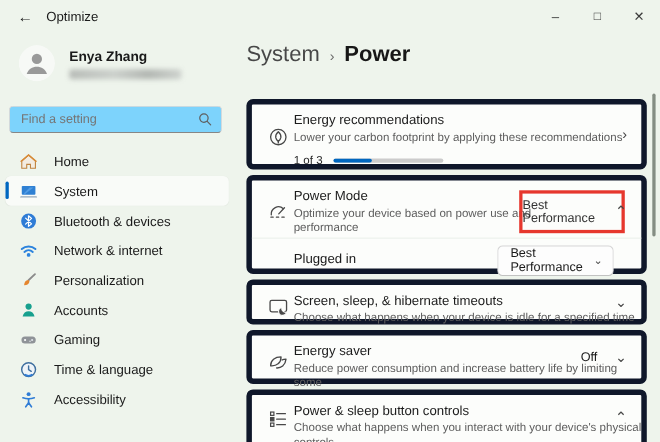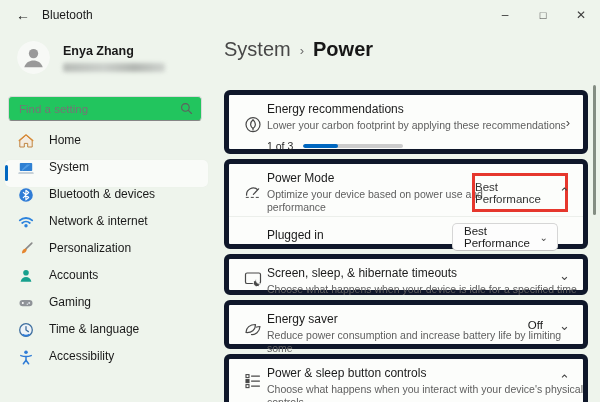--- a/index.html
+++ b/index.html
@@ -24,29 +24,29 @@
   .account { position:absolute; top:41px; left:17px; display:flex; align-items:center; }
   .avatar { width:33px; height:33px; border-radius:50%; overflow:hidden; flex:0 0 auto; }
   .acct-text { margin-left:13px; }
   .acct-name { font-size:12.5px; font-weight:bold; }
   .acct-email-blur { margin-top:5px; width:102px; height:9px; border-radius:2px;
     background:linear-gradient(90deg,#aeb2ae,#c6cac6 40%,#a8aca8 70%,#c9cdc9);
     filter:blur(2.2px); opacity:.85; }
 
   
   .search-box { position:absolute; top:96px; left:8px; width:194px; height:25px;
-    background:#22c55e; border:1px solid #d9d9d9; border-bottom-color:#868686;
+    background:#7dd3fc; border:1px solid #d9d9d9; border-bottom-color:#868686;
     border-radius:4px; display:flex; align-items:center; padding:0 8px; }
   .search-box input { flex:1; border:none; outline:none; background:transparent;
     font-family:inherit; font-size:11.5px; color:#5a5a5a; }
   .search-icon { width:13px; height:13px; flex:0 0 auto; }
 
   
   .nav { position:absolute; top:133px; left:5px; width:203px; }
-  .nav-item { position:relative; height:27px; display:flex; 
+  .nav-item { position:relative; height:27px; display:flex; align-items:center;
     padding-left:13px; gap:15px; border-radius:5px; font-size:12px; cursor:pointer; }
   .nav-item.selected { background:rgba(255,255,255,0.62); box-shadow:0 0 1px rgba(0,0,0,0.06); }
   .nav-item.selected::before { content:""; position:absolute; left:0; top:5px; width:3px; height:16px; border-radius:3px; background:#0067c0; }
   .nav-ico { width:16px; height:16px; flex:0 0 auto; display:flex; }
 
   
   .content { position:absolute; left:224px; top:0; width:364px; height:402px; }
   .breadcrumb { position:absolute; top:38px; left:0; display:flex; align-items:center; gap:9px; }
   .bc-parent { font-size:20px; color:#474747; cursor:pointer; }
   .bc-sep { font-size:13px; color:#6c6c6c; padding-top:2px; }
@@ -109,21 +109,21 @@
 </style>
 </head>
 <body>
 
 <div class="app">
 
   <div class="titlebar">
     <div class="back-btn">
         <span>←</span>
       </div>
-    <div class="tb-title">Bluetooth</div>
+    <div class="tb-title">Optimize</div>
     <div class="win-controls">
       <div class="win-btn">–</div>
       <div class="win-btn max">□</div>
       <div class="win-btn">✕</div>
     </div>
   </div>
 
   <div class="account">
     <div class="avatar">
       <svg viewBox="0 0 34 34" width="33" height="33">

